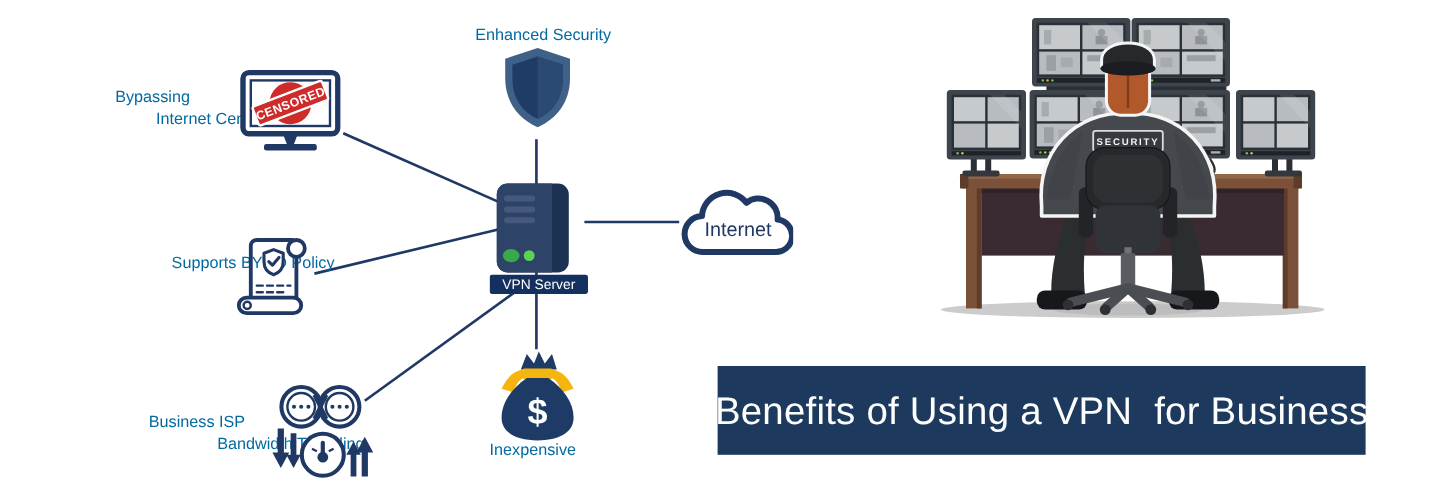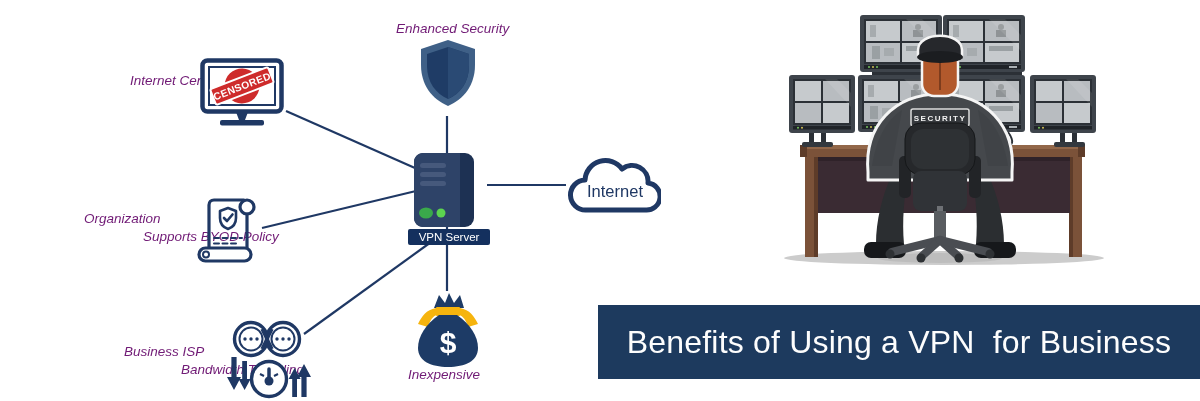--- a/index.html
+++ b/index.html
@@ -1,22 +1,22 @@
 <!DOCTYPE html>
 <html><head>
 <meta charset="utf-8">
 <style>
   html,body{margin:0;padding:0;background:#ffffff;}
   .stage{position:relative;width:1200px;height:401px;overflow:hidden;background:#ffffff;
          font-family:"Liberation Sans", sans-serif;}
   .abs{position:absolute;}
-  .benefit-label{color:#701a75;font-size:13.5px;line-height:17.5px;white-space:nowrap;font-style:italic;}
+  .benefit-label{color:#0369a1;font-size:13.5px;line-height:17.5px;white-space:nowrap;}
   .indent2{display:block;}
   svg text{font-family:"Liberation Sans", sans-serif;}
-  .banner{position:absolute;left:598px;top:305px;width:602px;height:74px;background:#1d3a5e;
+  .banner{position:absolute;left:598px;top:305px;width:540px;height:74px;background:#1d3a5e;
           display:flex;align-items:center;justify-content:center;}
   .banner span{color:#fdfdfd;font-size:32px;white-space:pre;letter-spacing:.2px;}
 </style>
 </head>
 <body>
 
 <div class="stage">
 
   <svg class="abs" style="left:0;top:0" width="700" height="401" viewBox="0 0 700 401">
     <g stroke="#1f3864" stroke-width="2.2" fill="none">
@@ -24,25 +24,25 @@
       <line x1="447" y1="116" x2="447" y2="291"></line>
       <line x1="262" y1="228" x2="416" y2="191"></line>
       <line x1="304" y1="334" x2="438" y2="237"></line>
       <line x1="487" y1="185" x2="566" y2="185"></line>
     </g>
   </svg>
 
   <div class="abs benefit-label" style="left:396px;top:20px">Enhanced Security</div>
 
   <div class="abs benefit-label" style="left:96px;top:72px">
+    <span class="indent2">Bypassing</span>
     <span class="indent2" style="padding-left:34px">Internet Censorship</span>
   </div>
 
   <div class="abs benefit-label" style="left:84px;top:210px">
-    <span class="indent2">Organization</span>
     <span class="indent2" style="padding-left:59px">Supports BYOD Policy</span>
   </div>
 
   <div class="abs benefit-label" style="left:124px;top:343px">
     <span class="indent2">Business ISP</span>
     <span class="indent2" style="padding-left:57px">Bandwidth Throttling</span>
   </div>
 
   <div class="abs benefit-label" style="left:408px;top:366px;width:80px;text-align:left">Inexpensive</div>
 

